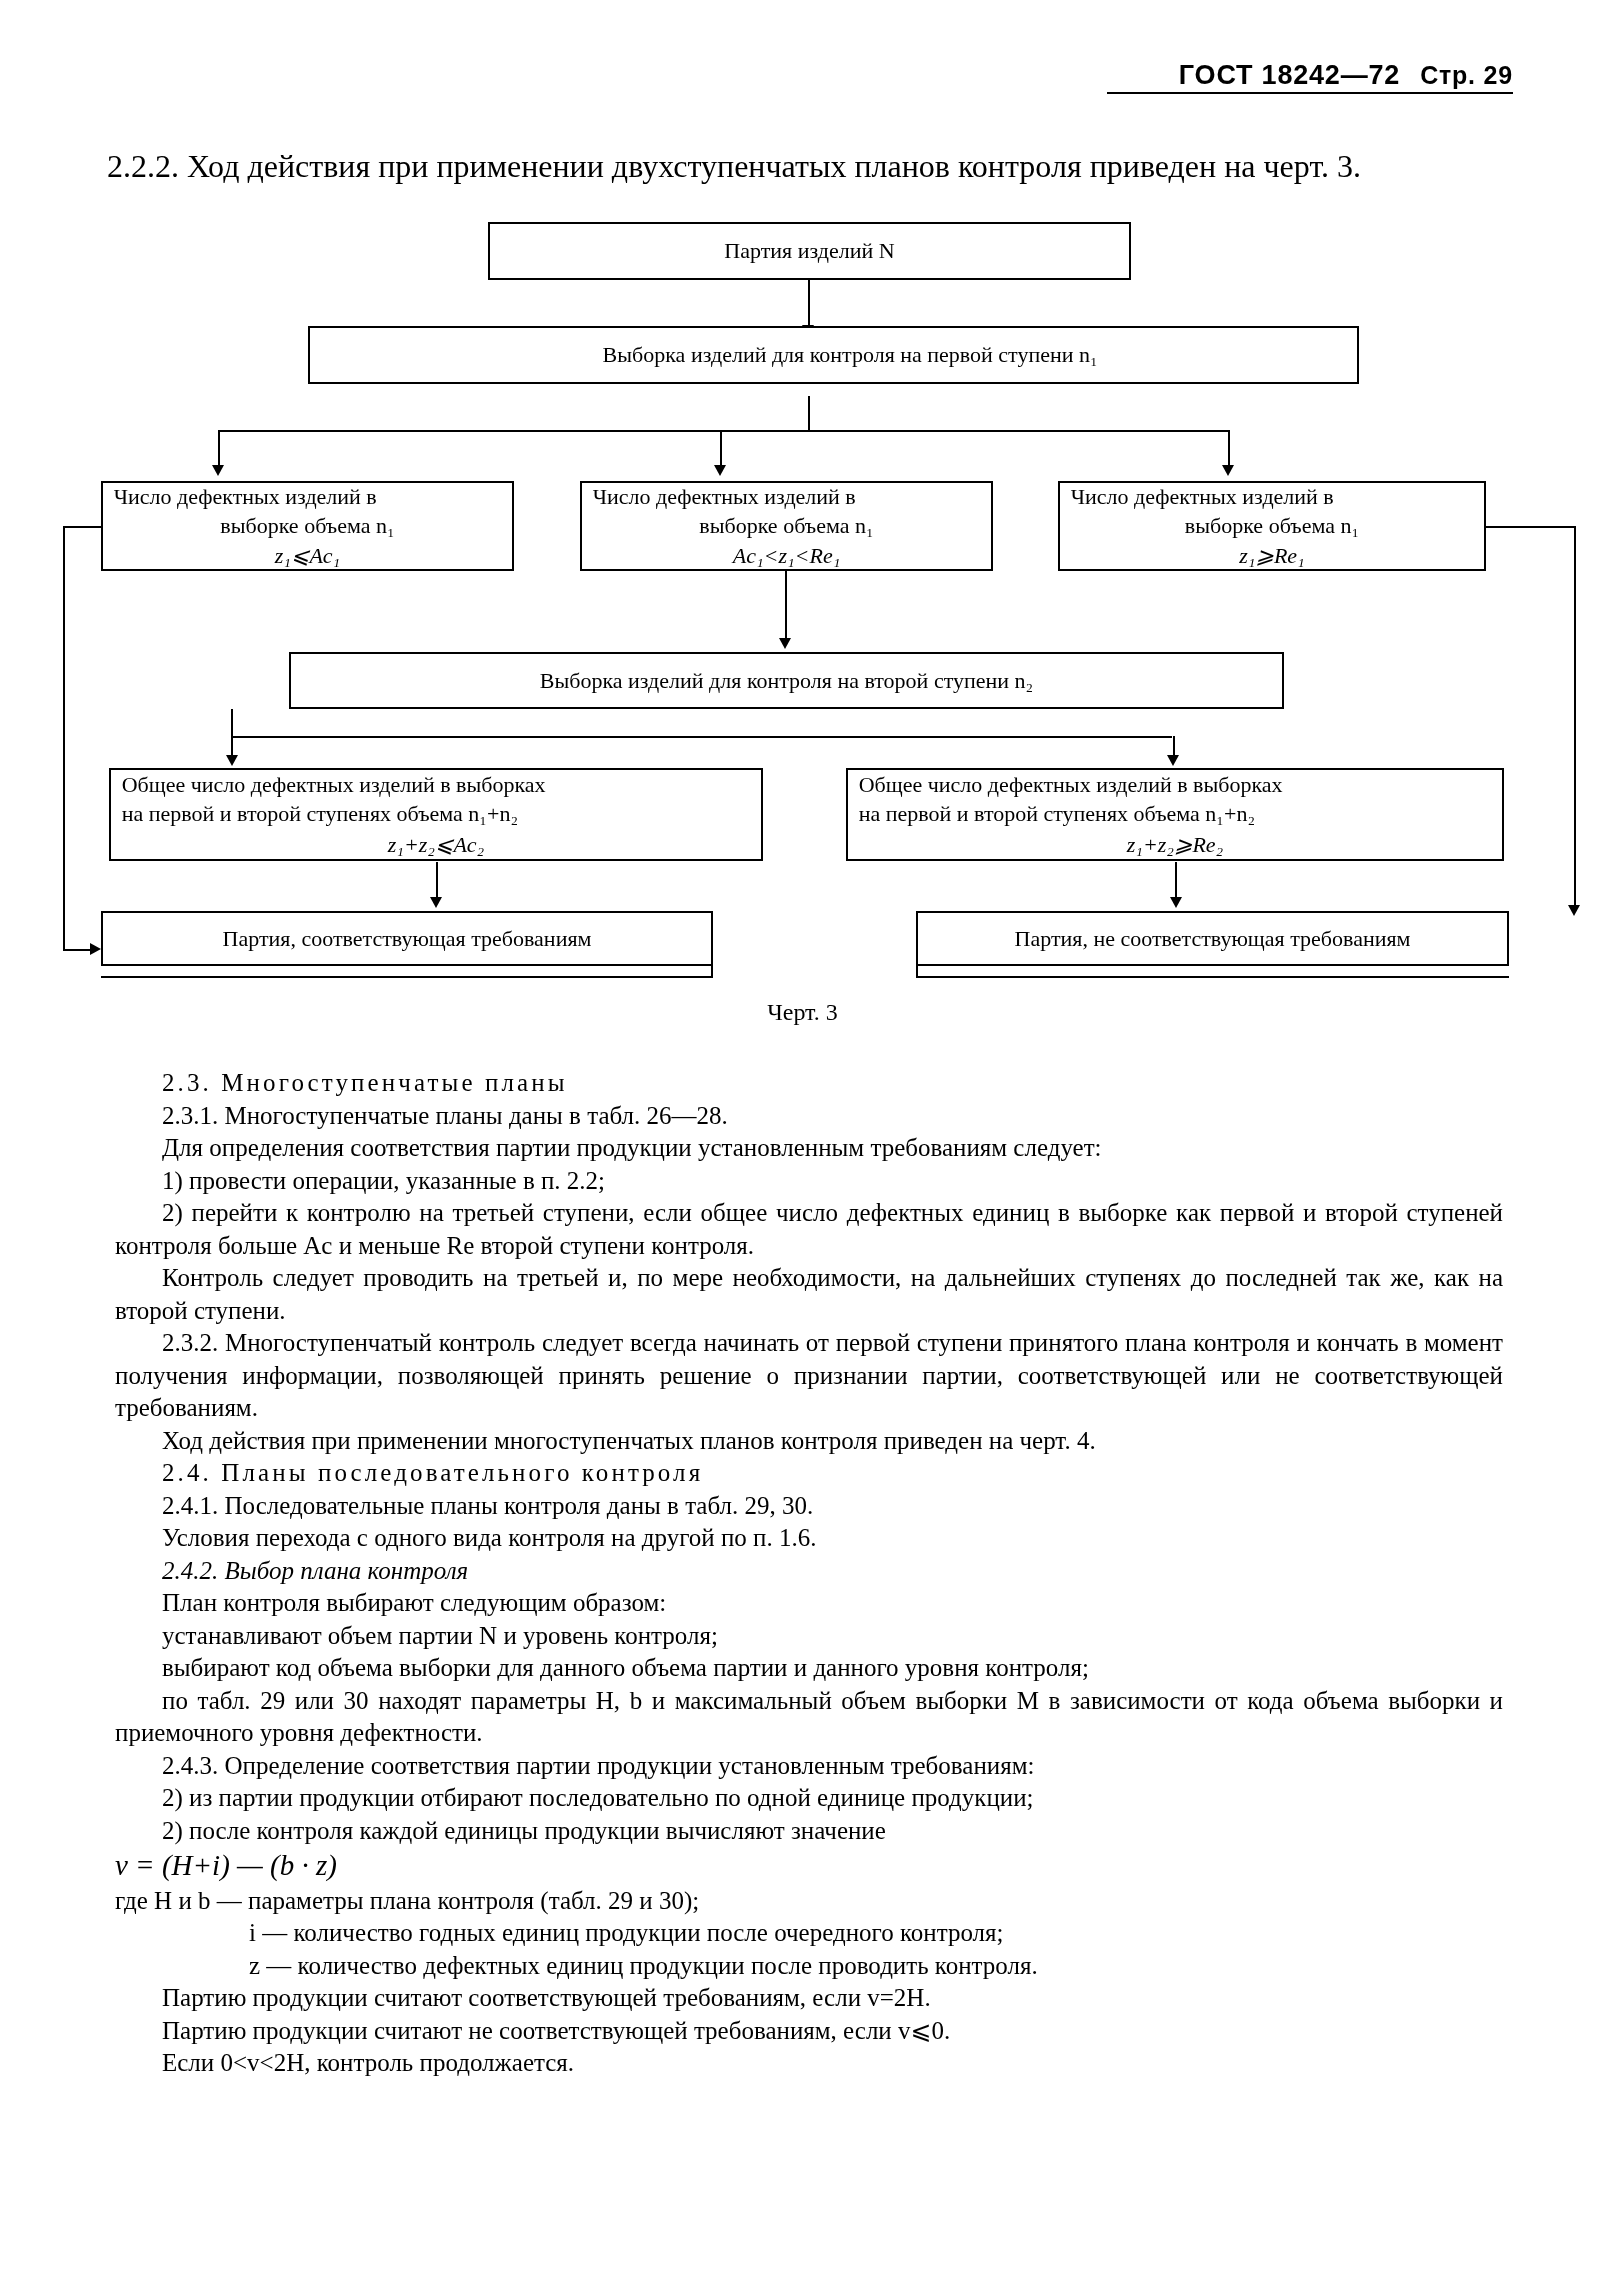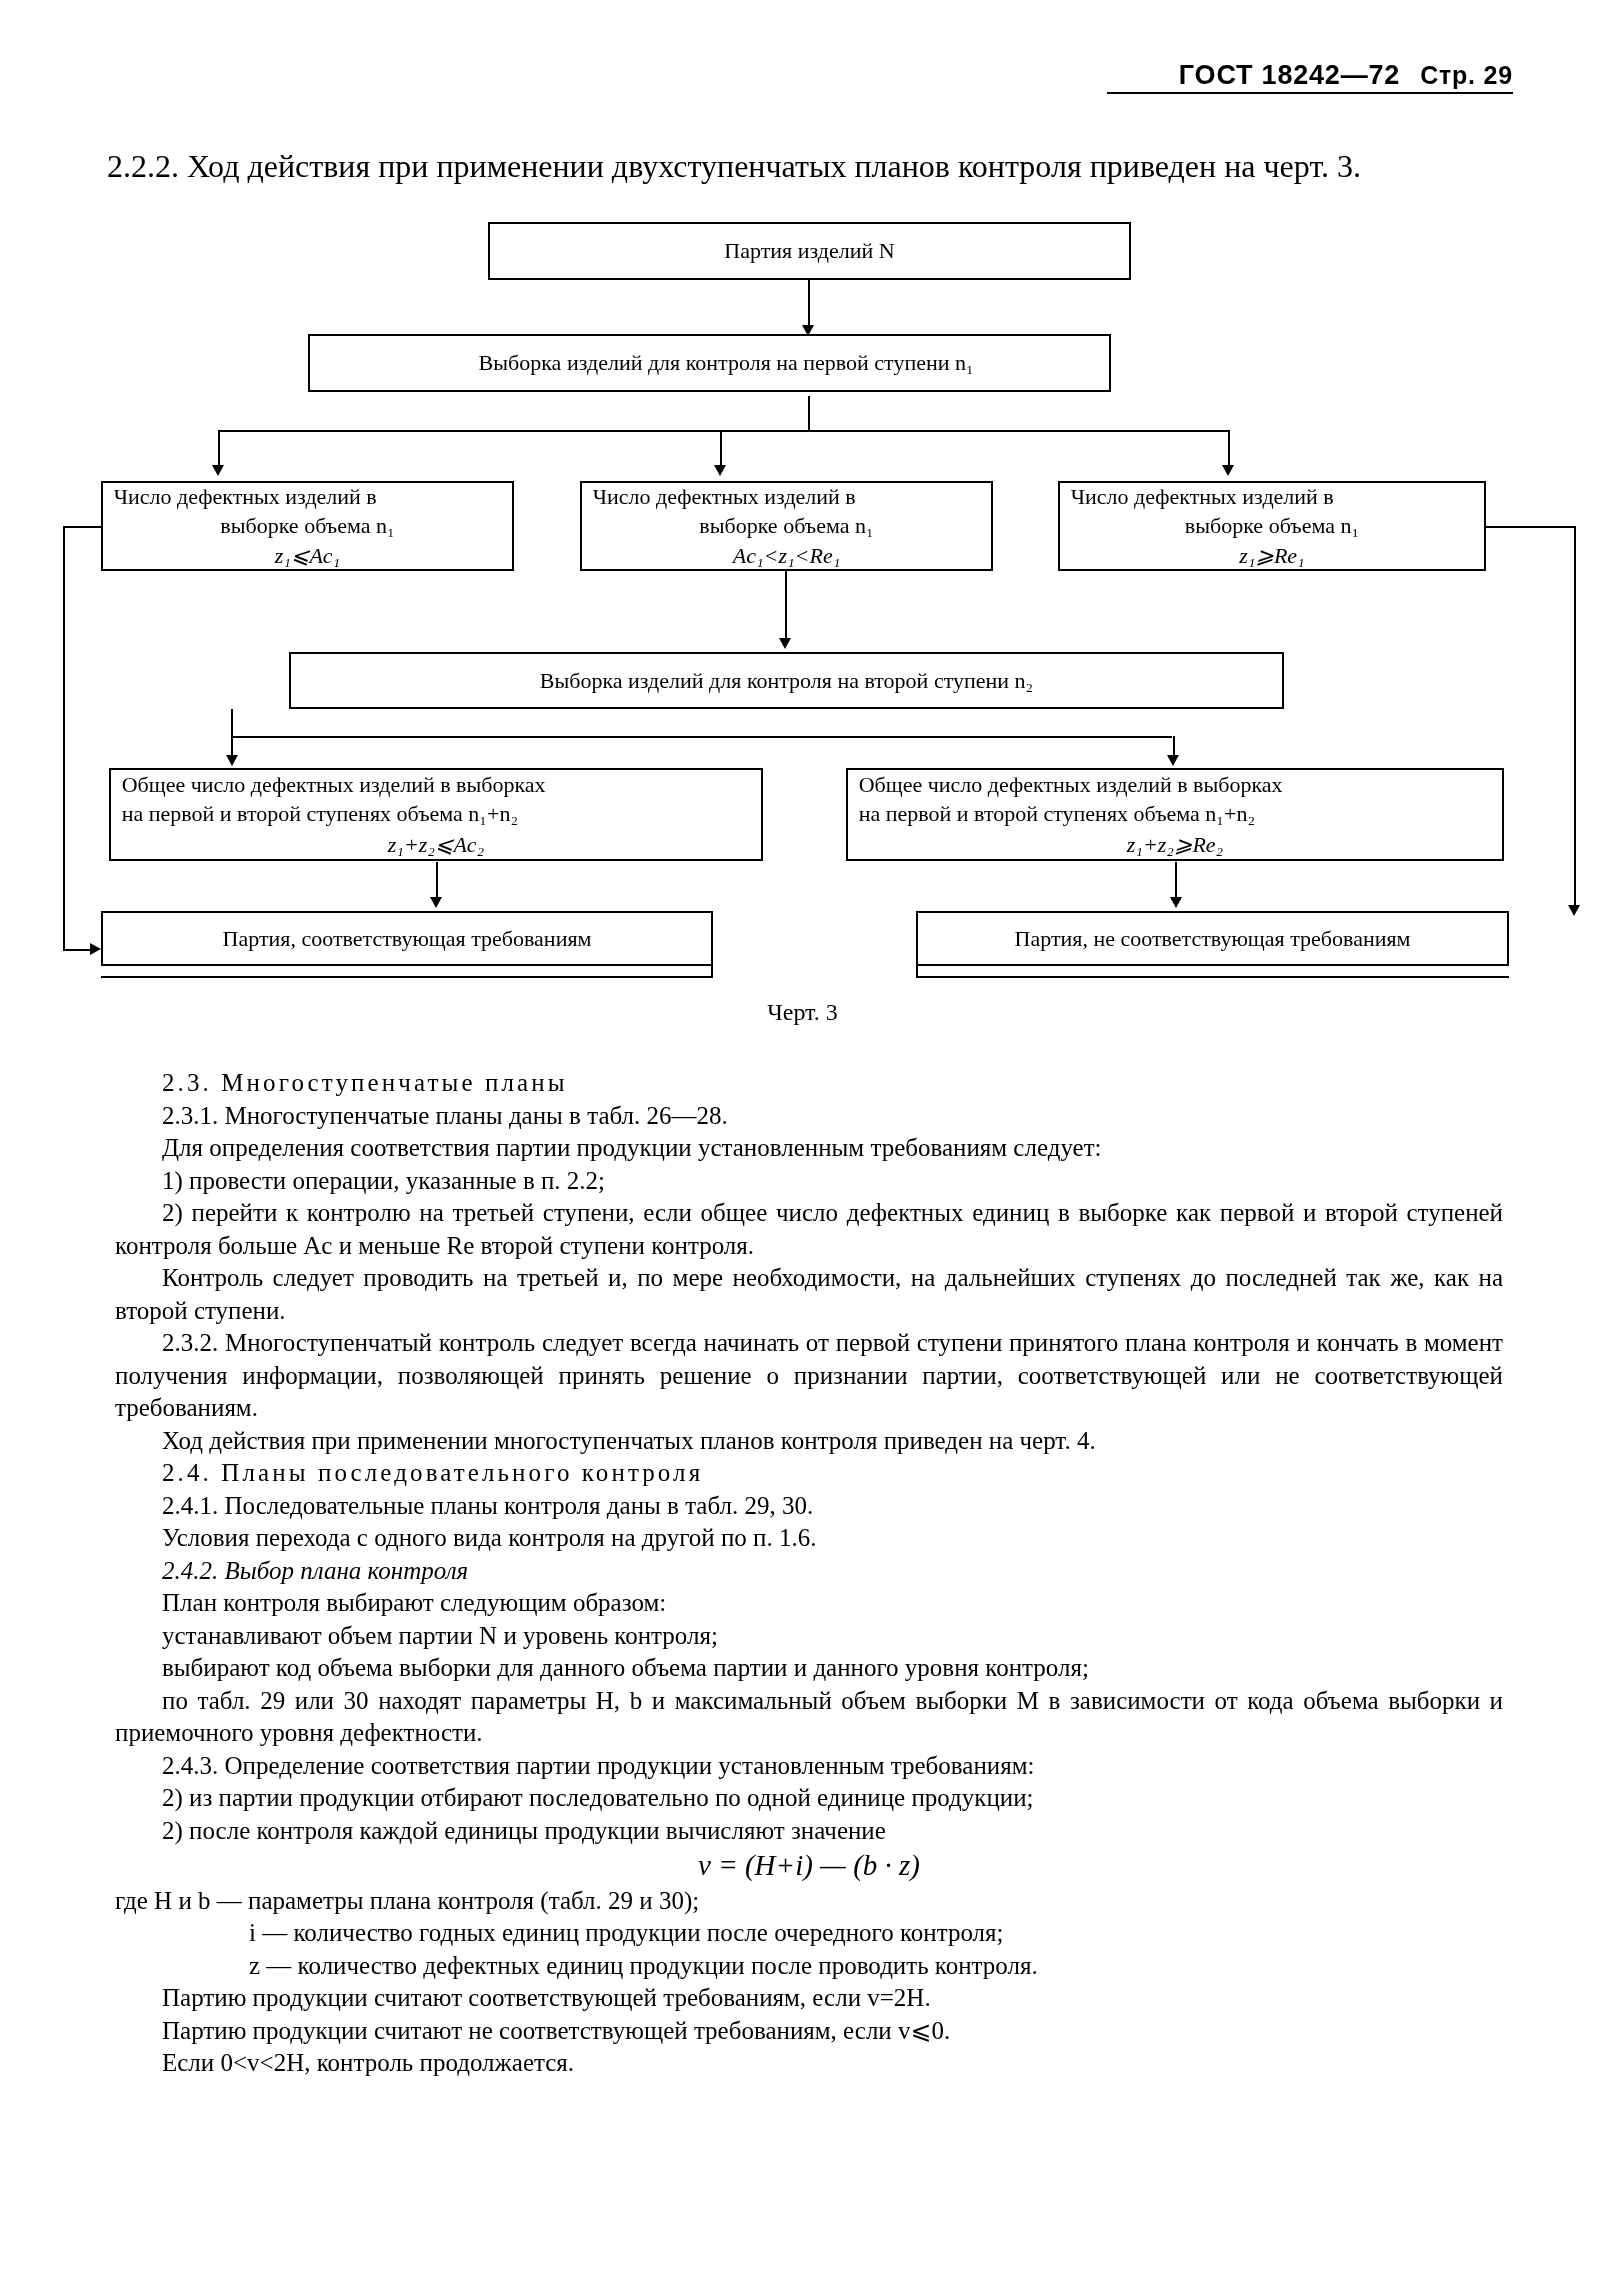--- a/index.html
+++ b/index.html
@@ -144,21 +144,20 @@
   .ind { text-indent: 47px; }
   .spaced {
     letter-spacing: 3.1px;
     text-indent: 47px;
   }
   .just {
     text-align: justify;
   }
   em, .it { font-style: italic; }
   .formula-line {
-    text-align: center;
     font-style: italic;
     font-size: 29px;
     margin: 31px 0 26px 0;
   }
   .defs { margin-left: 0; }
   .defs .d1 { text-indent: 0; }
   .defs .d2 { padding-left: 134px; text-indent: 0; }
 </style>
 </head>
 <body>
@@ -175,21 +174,21 @@
 
   <div class="chart">
 
     <div class="node" style="left:444px; top:0px; width:643px; height:58px;">
       <span class="inner">Партия изделий N</span>
     </div>
 
     <div class="vline" style="left:764px; top:58px; height:47px;"></div>
     <div class="arrow-down" style="left:758px; top:103px;"></div>
 
-    <div class="node" style="left:264px; top:112px; width:803px; height:58px;padding-left:44px;">
+    <div class="node" style="left:264px; top:104px; width:1051px; height:58px;padding-left:44px;">
       <span class="inner">Выборка изделий для контроля на первой ступени n₁</span>
     </div>
 
     <div class="vline" style="left:764px; top:174px; height:35px;"></div>
     <div class="hline" style="left:174px; top:208px; width:1012px;"></div>
     <div class="vline" style="left:174px; top:208px; height:38px;"></div>
     <div class="arrow-down" style="left:168px; top:243px;"></div>
     <div class="vline" style="left:676px; top:208px; height:38px;"></div>
     <div class="arrow-down" style="left:670px; top:243px;"></div>
     <div class="vline" style="left:1184px; top:208px; height:38px;"></div>

